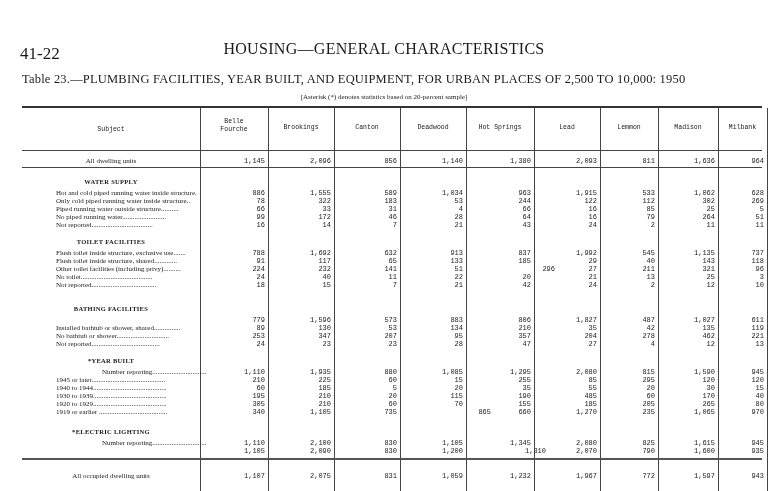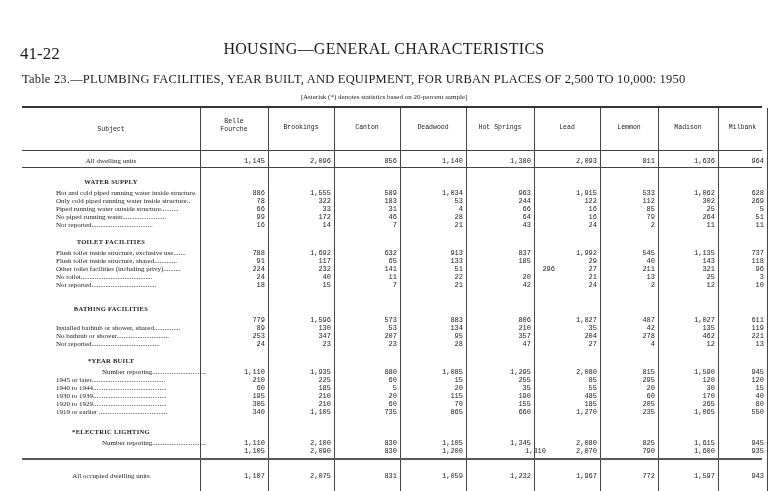--- a/index.html
+++ b/index.html
@@ -326,26 +326,26 @@
       <div class="val" style="left: 578px; width: 55px;">205</div>
       <div class="val" style="left: 636px; width: 57px;">265</div>
       <div class="val" style="left: 696px; width: 46px;">80</div>
       <div class="val" style="left: 745px; width: 47px;">450</div>
     </div>
     <div class="row" style="top: 302px;">
       <div class="lab ">1919 or earlier .......................................</div>
       <div class="val" style="left: 178px; width: 65px;">340</div>
       <div class="val" style="left: 246px; width: 63px;">1,105</div>
       <div class="val" style="left: 312px; width: 63px;">735</div>
-      <div class="val" style="left: 378px; width: 63px;">865</div>
+      <div class="val" style="left: 378px; width: 63px; padding-left: 28px;">865</div>
       <div class="val" style="left: 444px; width: 65px;">660</div>
       <div class="val" style="left: 512px; width: 63px;">1,270</div>
       <div class="val" style="left: 578px; width: 55px;">235</div>
       <div class="val" style="left: 636px; width: 57px;">1,065</div>
-      <div class="val" style="left: 696px; width: 46px;">550</div>
+      <div class="val" style="left: 696px; width: 46px;">970</div>
       <div class="val" style="left: 745px; width: 47px;">410</div>
     </div>
     <div class="row" style="top: 321px;">
       <div class="lab sec">*ELECTRIC LIGHTING</div>
     </div>
     <div class="row" style="top: 333px;">
       <div class="lab indent">Number reporting...............................</div>
       <div class="val" style="left: 178px; width: 65px;">1,110</div>
       <div class="val" style="left: 246px; width: 63px;">2,100</div>
       <div class="val" style="left: 312px; width: 63px;">830</div>

